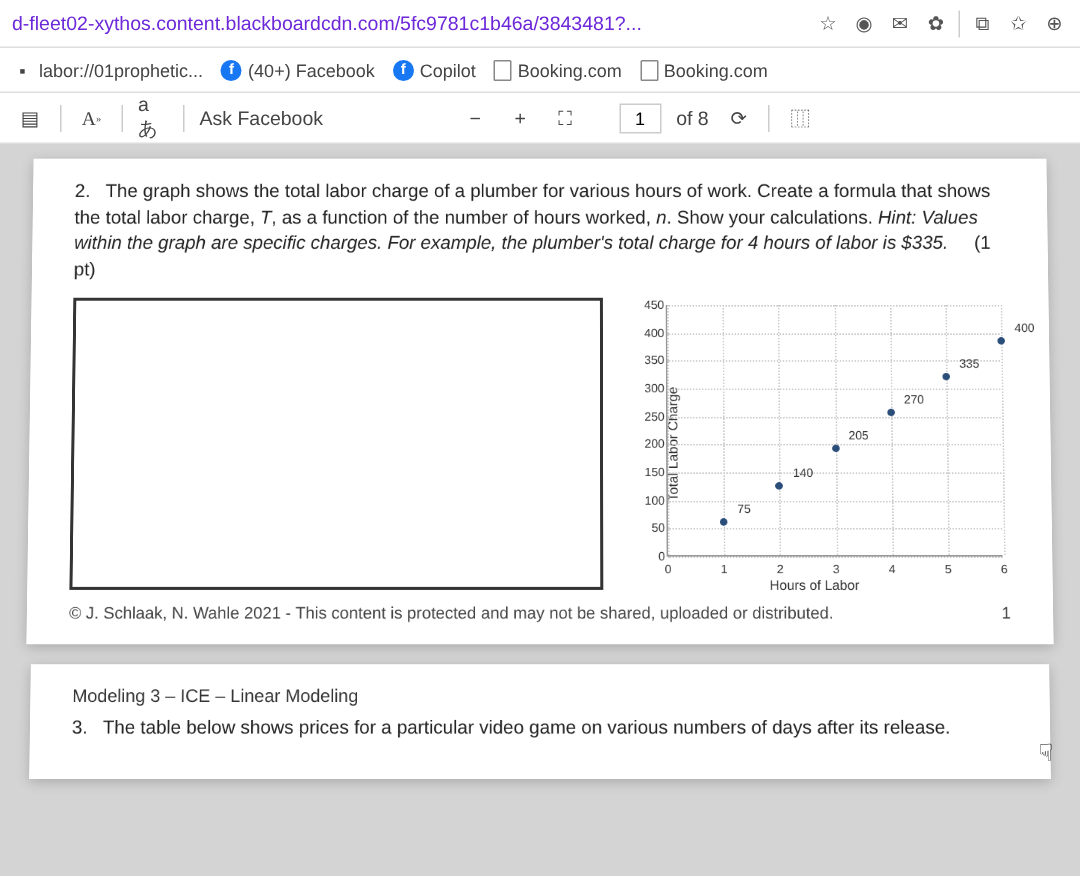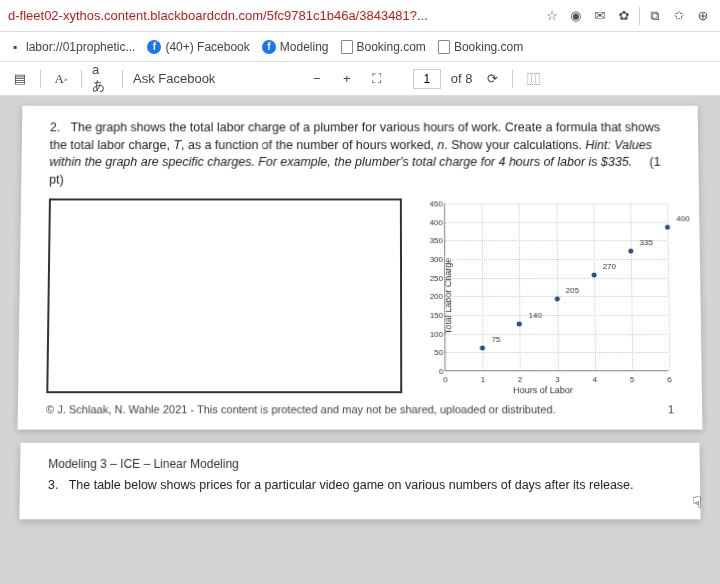--- a/index.html
+++ b/index.html
@@ -15,21 +15,21 @@
       display: flex;
       align-items: center;
       background: #fff;
       padding: 4px 8px;
       border-bottom: 1px solid #ddd;
       height: 32px;
       gap: 6px;
       font-size: 13px;
       color: #444;
     }
-    .url-text { flex: 1; white-space: nowrap; overflow: hidden; text-overflow: ellipsis; color: #b91c1c; }
+    .url-text { flex: 1; white-space: nowrap; overflow: hidden; text-overflow: ellipsis; color: #6d28d9; }
     .toolbar-icon { width: 18px; height: 18px; display: flex; align-items: center; justify-content: center; color: #555; cursor: pointer; }
     .divider-v { width: 1px; height: 18px; background: #ccc; }
     .bookmarks-bar {
       display: flex;
       align-items: center;
       background: #fff;
       padding: 4px 8px;
       border-bottom: 1px solid #ddd;
       height: 30px;
       gap: 12px;
@@ -166,21 +166,21 @@
   <div class="bookmark-item">
     <span class="bookmark-icon">▪</span>
     <span>labor://01prophetic...</span>
   </div>
   <div class="bookmark-item">
     <span class="fb-icon">f</span>
     <span>(40+) Facebook</span>
   </div>
   <div class="bookmark-item">
     <span class="fb-icon">f</span>
-    <span>Modeling</span>
+    <span>Copilot</span>
   </div>
   <div class="bookmark-item">
     <span class="page-icon"></span>
     <span>Booking.com</span>
   </div>
   <div class="bookmark-item">
     <span class="page-icon"></span>
     <span>Booking.com</span>
   </div>
 </div>

